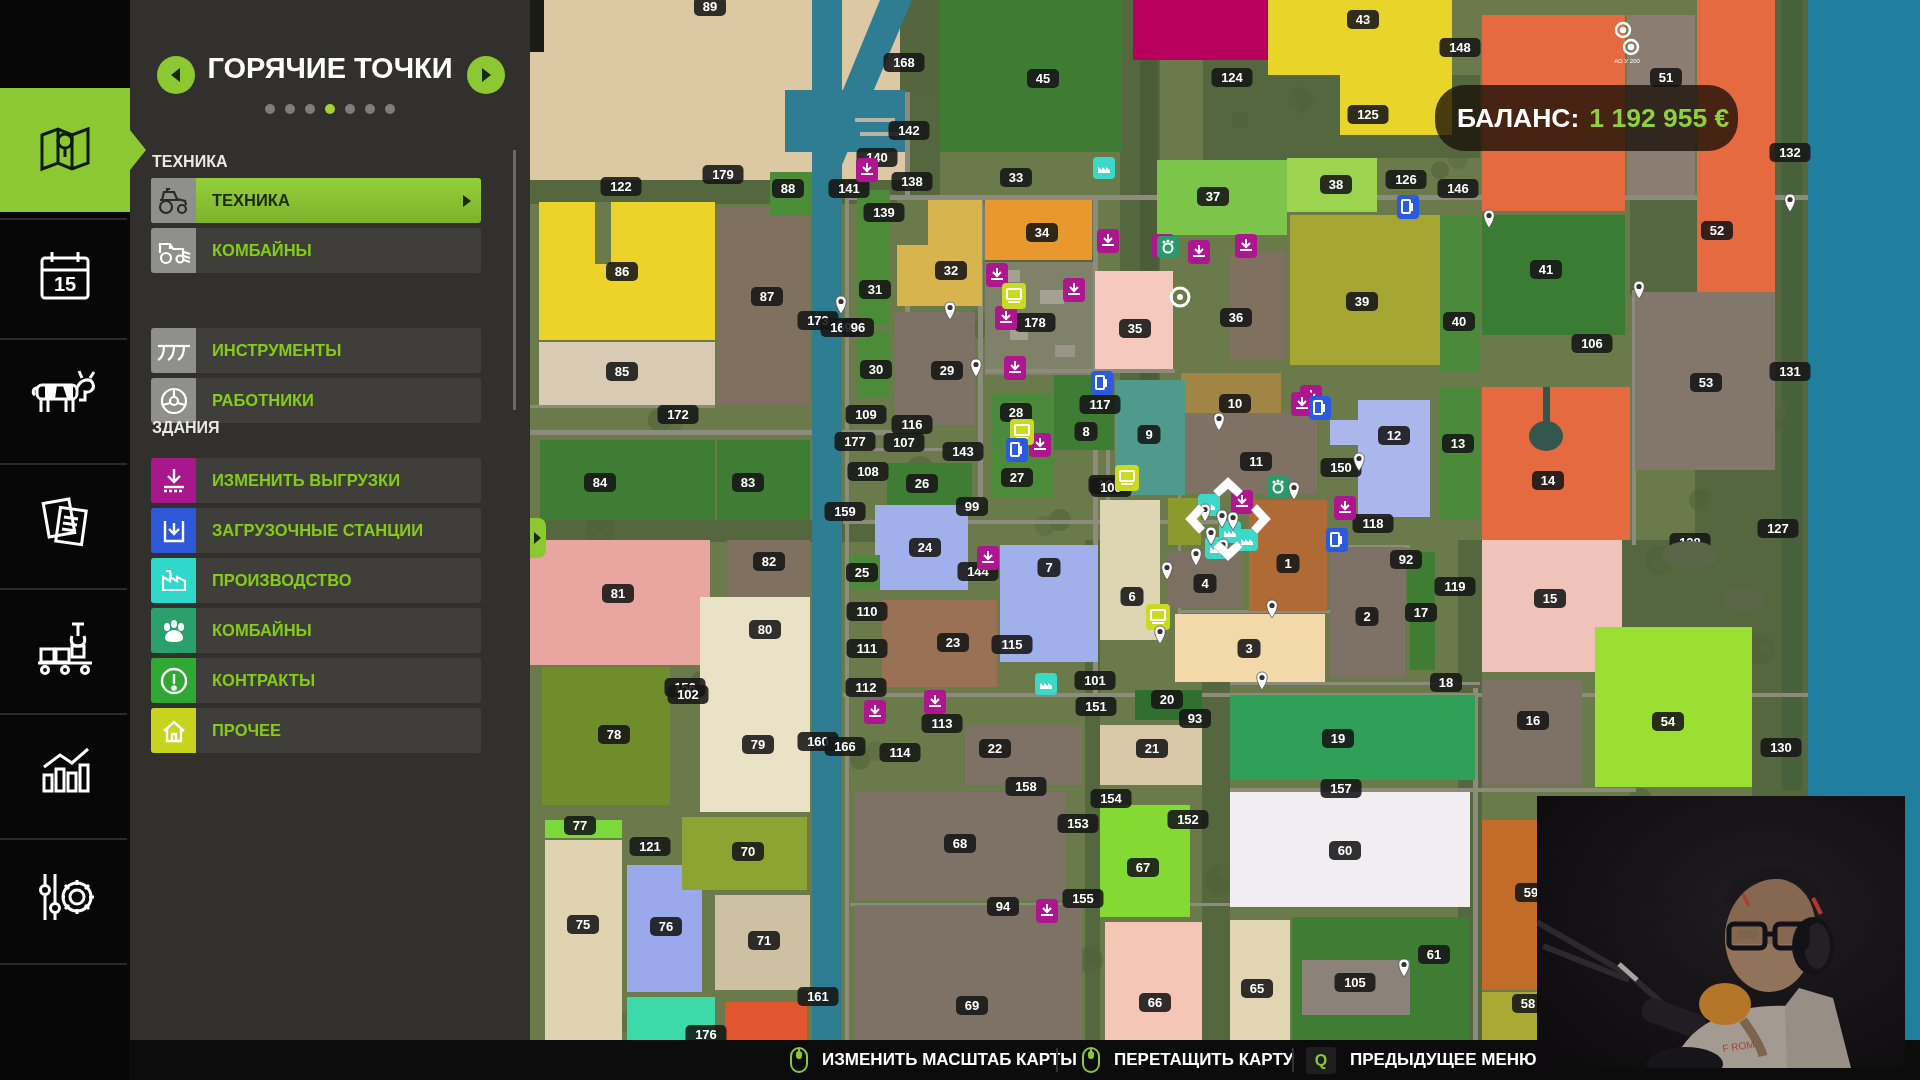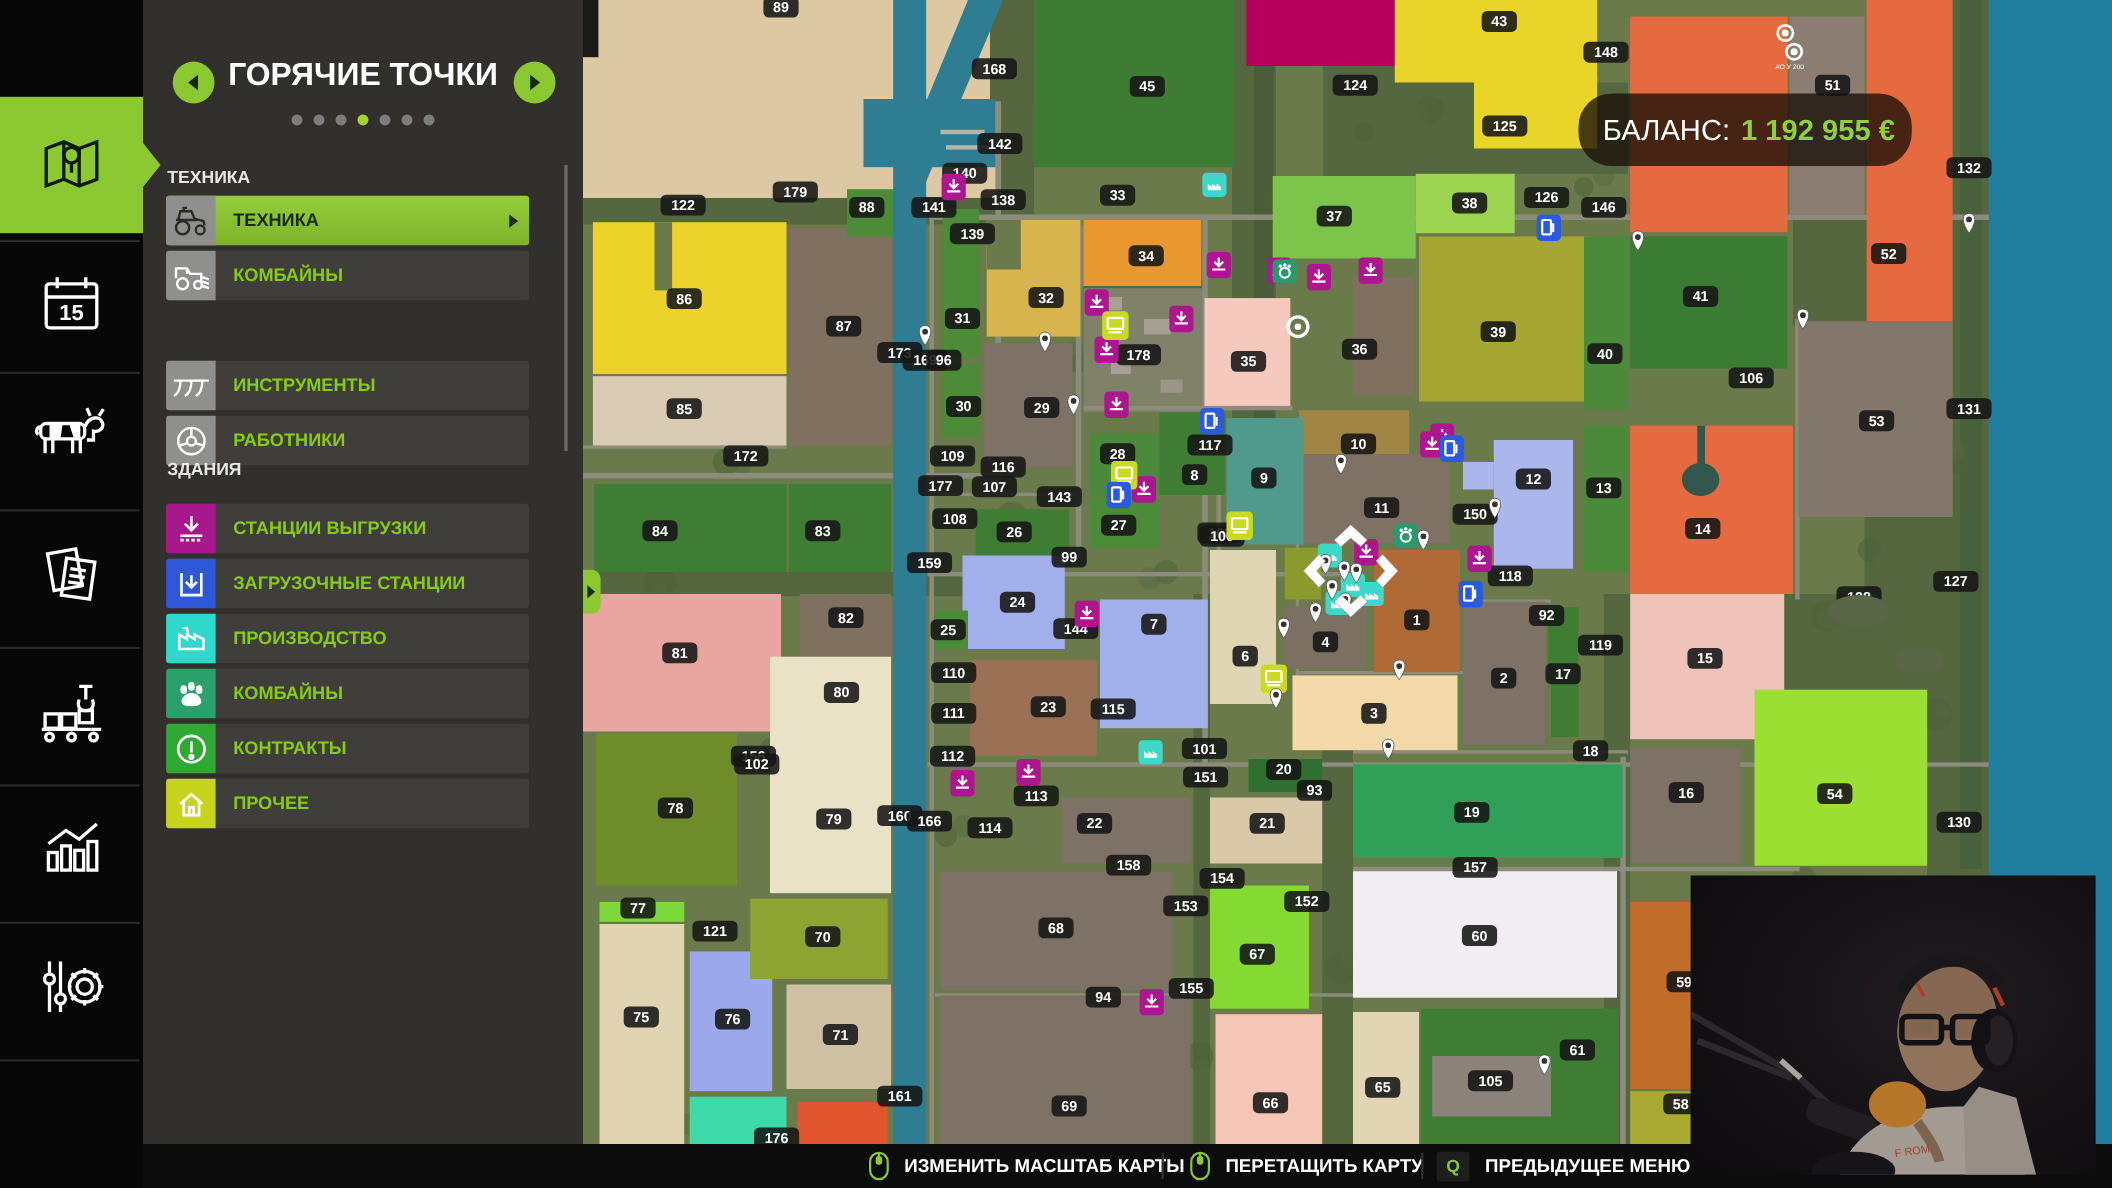--- a/index.html
+++ b/index.html
@@ -19,21 +19,21 @@
 .plabel{position:absolute;left:22px;color:#e8e8e6;font-size:16px;font-weight:bold}
 .mrow{position:absolute;left:21px;width:330px;height:45px;background:#403e3a;border-radius:3px}
 .micon{position:absolute;left:0;top:0;width:45px;height:45px;border-radius:3px 0 0 3px;display:flex;align-items:center;justify-content:center}
 .mtext{position:absolute;left:61px;top:0;height:45px;display:flex;align-items:center;color:#84cc16;font-size:16.5px;font-weight:bold}
 #selrow{background:linear-gradient(#95ce3a,#7db32b)}
 #selrow .mtext{color:#1c2a0c}
 #selrow:after{content:"";position:absolute;right:10px;top:17px;border-left:8px solid #1c2a0c;border-top:6px solid transparent;border-bottom:6px solid transparent}
 #clearrow{position:absolute;left:21px;top:982px;width:332px;height:30px;background:#2b2a26;border-radius:3px;color:#fff;font-size:16.5px;font-weight:bold;line-height:30px;padding-left:12px}
 #zkey{position:absolute;right:3px;top:3px;width:28px;height:24px;line-height:24px !important;background:#1d1d1b;border-radius:3px;color:#8cc832;font-size:14px;font-weight:bold;text-align:center;line-height:26px}
 #balance{position:absolute;left:1435px;top:85px;width:303px;height:66px;background:rgba(26,16,8,0.78);border-radius:30px;z-index:10;display:flex;align-items:center;justify-content:flex-start;padding-left:22px;white-space:nowrap}
-#balance .b1{color:#fff;font-size:26.5px;font-weight:normal}
+#balance .b1{color:#fff;font-size:26.5px;font-weight:bold}
 #balance .b2{color:#8ed13c;font-size:26.5px;font-weight:bold;margin-left:10px}
 #bottombar{position:absolute;left:0;top:1040px;width:1920px;height:40px;background:#0c0c0c;z-index:25}
 .bbit{position:absolute;top:0;height:40px;display:flex;align-items:center;color:#fff;font-size:17px;font-weight:bold}
 .bbsep{position:absolute;top:8px;width:2px;height:24px;background:#333}
 .qkey{display:inline-block;width:30px;height:27px;background:#1e1e1c;border-radius:3px;color:#8cc832;text-align:center;line-height:27px;font-size:16px;font-weight:bold;margin-right:14px}
 #webcam{position:absolute;left:1537px;top:796px;width:368px;height:272px;background:#131015;z-index:40}
 #greentab{position:absolute;left:530px;top:518px;width:16px;height:40px;background:#8cc832;border-radius:0 8px 8px 0;z-index:21}
 #greentab:after{content:"";position:absolute;left:4px;top:14px;border-left:7px solid #1c2a0c;border-top:6px solid transparent;border-bottom:6px solid transparent}
 </style></head><body>
 
@@ -1103,21 +1103,21 @@
 <div class="mrow" style="top:458px">
 <div class="micon" style="background:#a8188c">
         <svg width="32" height="32" viewBox="0 0 32 32">
           <g fill="none" stroke="#fff" stroke-width="2.4">
 <path d="M16 4 V16 M10 11 L16 17 L22 11"></path>
             <path d="M6 22 H26"></path>
             <path d="M6 26 H26" stroke-dasharray="3 2"></path>
           </g>
         </svg>
       </div>
-      <div class="mtext">СТАНЦИИ ВЫГРУЗКИ</div>
+      <div class="mtext">ИЗМЕНИТЬ ВЫГРУЗКИ</div>
     </div>
 <div class="mrow" style="top:508px">
 <div class="micon" style="background:#2e58d8">
         <svg width="32" height="32" viewBox="0 0 32 32">
           <g fill="none" stroke="#fff" stroke-width="2.4">
 <path d="M7 6 V26 H25 V6"></path>
             <path d="M16 8 V18 M11 14 L16 19 L21 14"></path>
           </g>
         </svg>
       </div>

